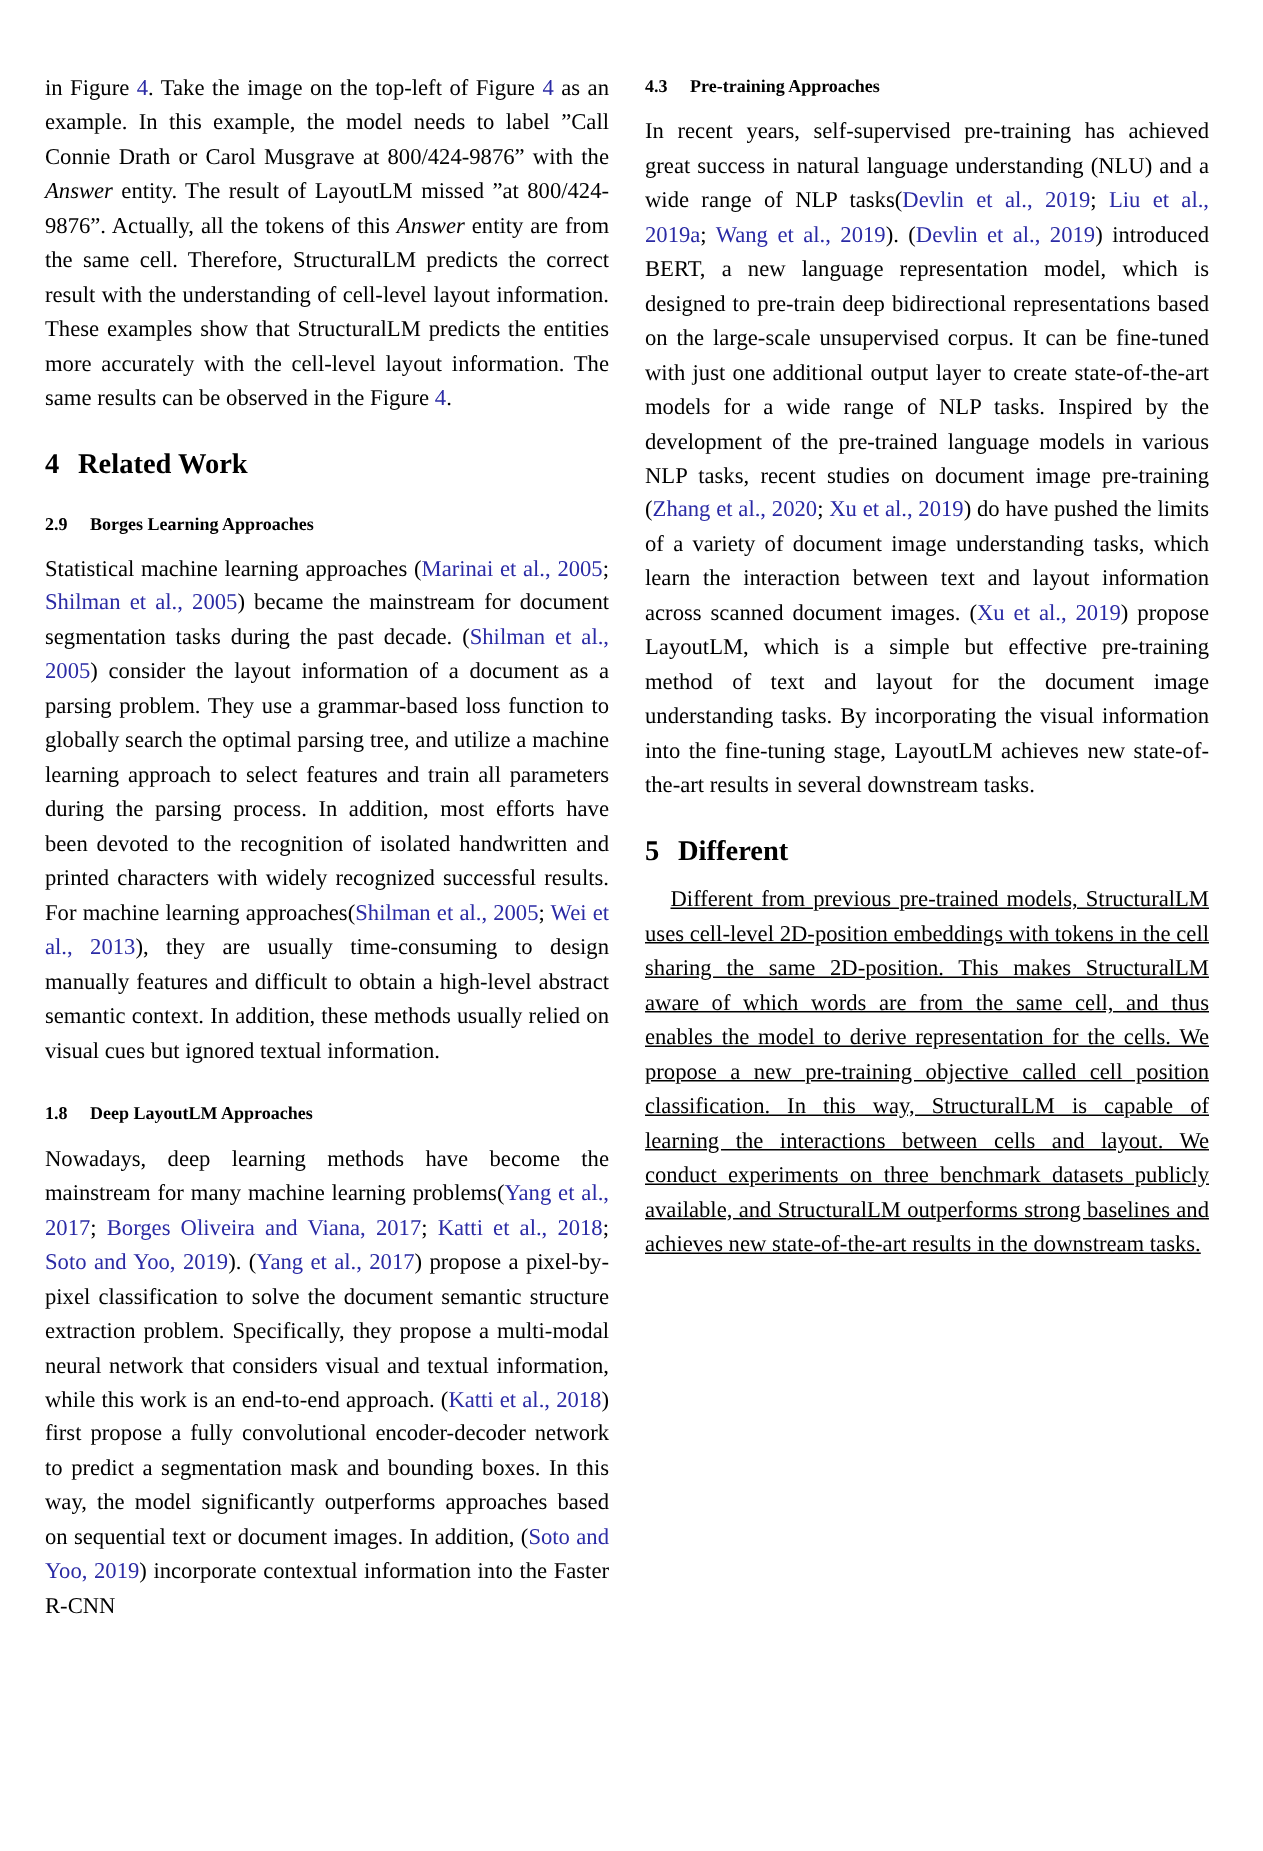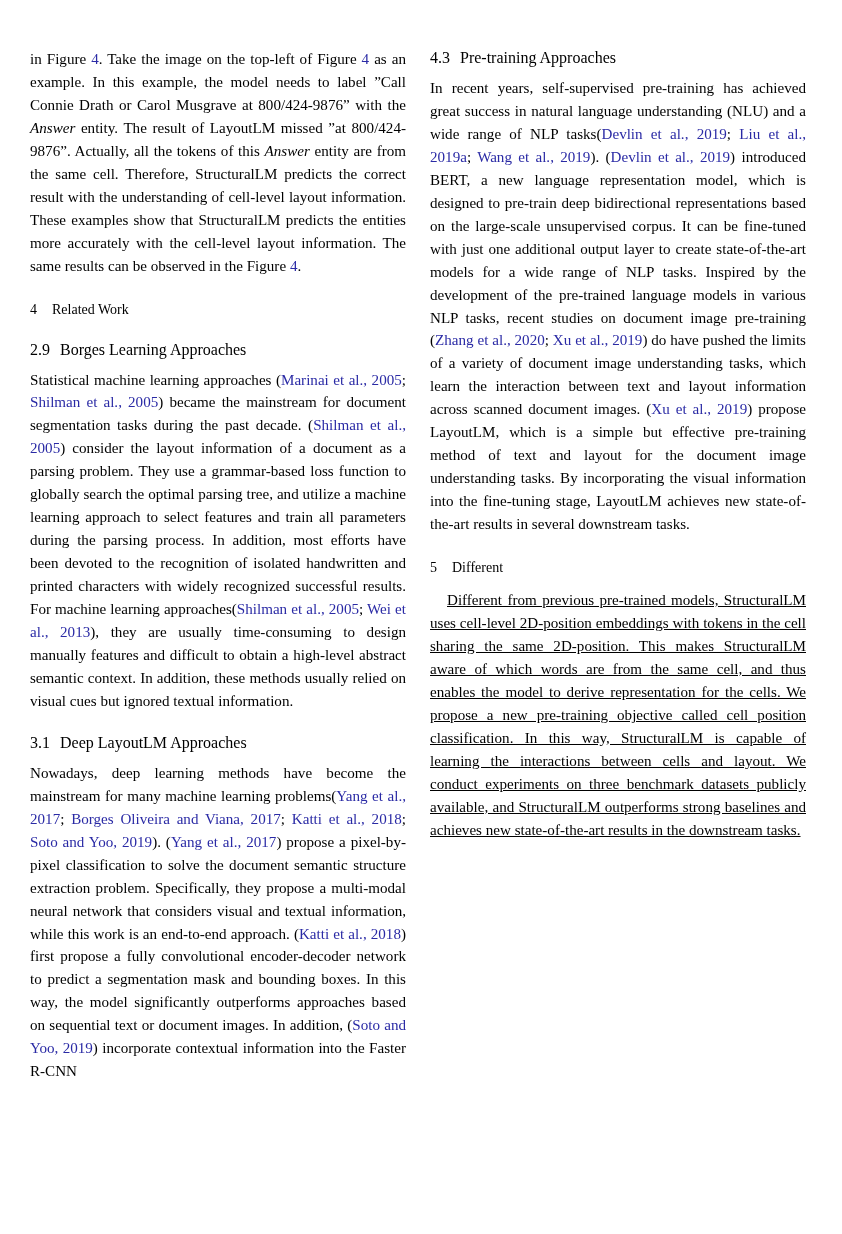--- a/index.html
+++ b/index.html
@@ -42,32 +42,32 @@
     hyphens: manual;
   }
   p.indent {
     text-indent: 17px;
     text-decoration: underline;
   }
   p + p {
     margin-top: 0;
   }
   .sec-h1 {
-    font-size: 14px;
-    font-weight: normal;
+    font-size: 19px;
+    font-weight: bold;
     margin: 22px 0 11px 0;
     line-height: 20px;
   }
   .sec-h1 .num {
     display: inline-block;
     min-width: 22px;
   }
   .sec-h2 {
-    font-size: 16px;
-    font-weight: normal;
+    font-size: 12px;
+    font-weight: bold;
     margin: 20px 0 10px 0;
     line-height: 19px;
   }
   .sec-h2 .num {
     display: inline-block;
     min-width: 30px;
   }
   .sec-h1:first-child, .sec-h2:first-child { margin-top: 0; }
   .cite {
     color: #2a2aa5;
@@ -90,21 +90,21 @@
         <span class="num">4</span><span>Related Work</span>
       </div>
 
       <div class="sec-h2">
         <span class="num">2.9</span><span>Borges Learning Approaches</span>
       </div>
 
       <p>Statistical machine learning approaches (<span class="cite">Marinai et al., 2005</span>; <span class="cite">Shilman et al., 2005</span>) became the mainstream for document segmentation tasks during the past decade. (<span class="cite">Shilman et al., 2005</span>) consider the layout information of a document as a parsing problem. They use a grammar-based loss function to globally search the optimal parsing tree, and utilize a machine learning approach to select features and train all parameters during the parsing process. In addition, most efforts have been devoted to the recognition of isolated handwritten and printed characters with widely recognized successful results. For machine learning approaches(<span class="cite">Shilman et al., 2005</span>; <span class="cite">Wei et al., 2013</span>), they are usually time-consuming to design manually features and difficult to obtain a high-level abstract semantic context. In addition, these methods usually relied on visual cues but ignored textual information.</p>
 
       <div class="sec-h2">
-        <span class="num">3.1</span><span>Deep LayoutLM Approaches</span>
+        <span class="num">1.8</span><span>Deep LayoutLM Approaches</span>
       </div>
 
       <p>Nowadays, deep learning methods have become the mainstream for many machine learning problems(<span class="cite">Yang et al., 2017</span>; <span class="cite">Borges Oliveira and Viana, 2017</span>; <span class="cite">Katti et al., 2018</span>; <span class="cite">Soto and Yoo, 2019</span>). (<span class="cite">Yang et al., 2017</span>) propose a pixel-by-pixel classification to solve the document semantic structure extraction problem. Specifically, they propose a multi-modal neural network that considers visual and textual information, while this work is an end-to-end approach. (<span class="cite">Katti et al., 2018</span>) first propose a fully convolutional encoder-decoder network to predict a segmentation mask and bounding boxes. In this way, the model significantly outperforms approaches based on sequential text or document images. In addition, (<span class="cite">Soto and Yoo, 2019</span>) incorporate contextual information into the Faster R-CNN</p>
 
     </div>
 
     <div class="column">
 
 
       <div class="sec-h2">

